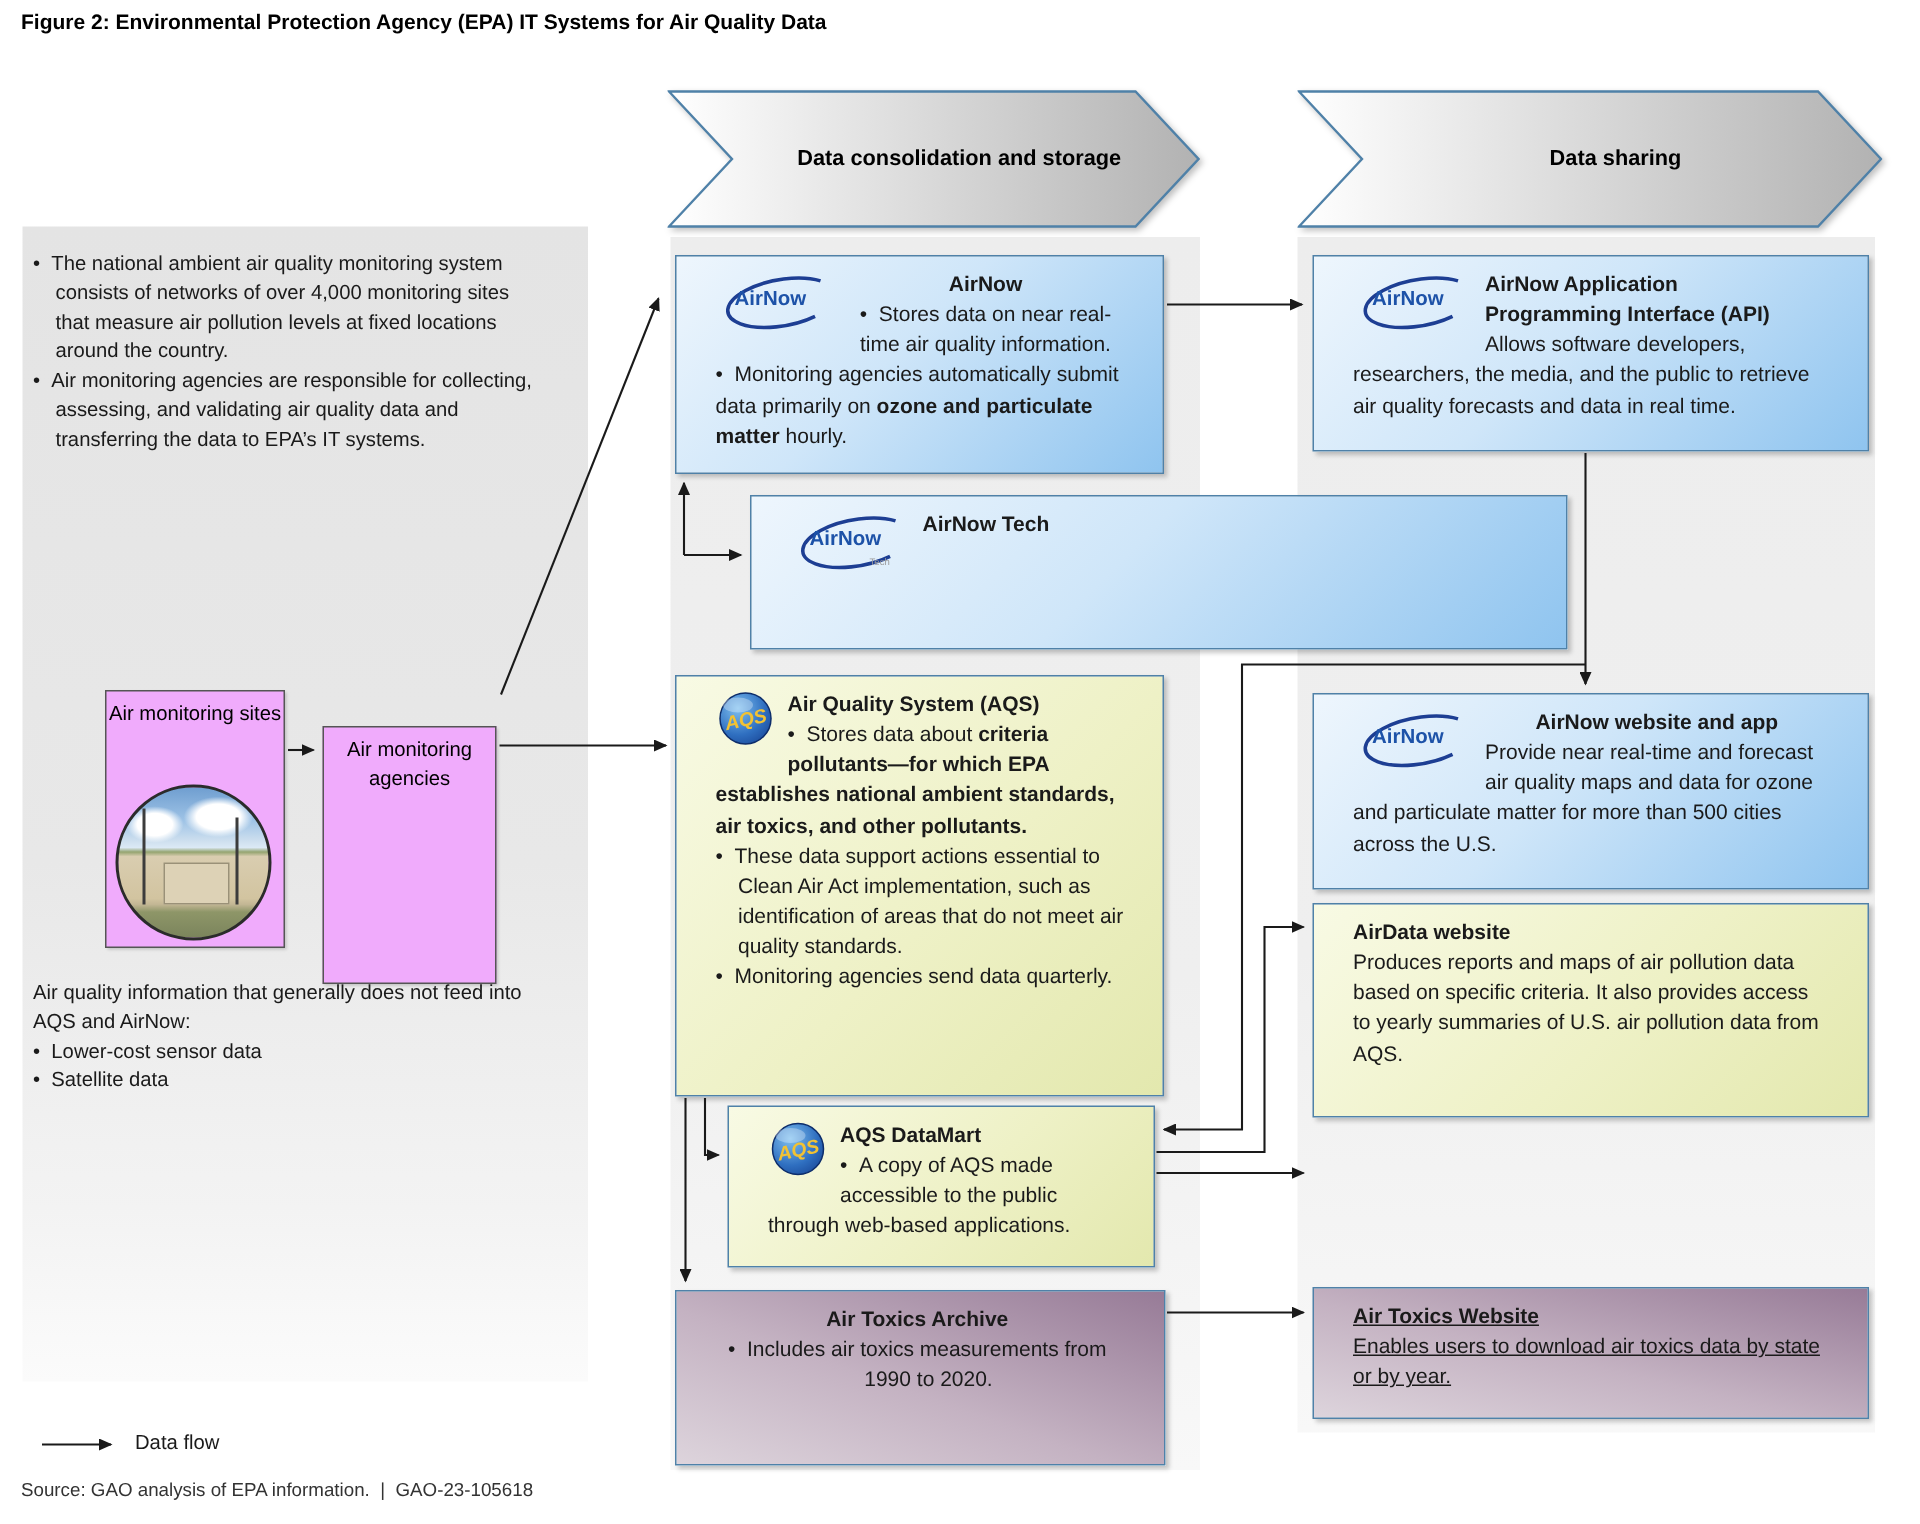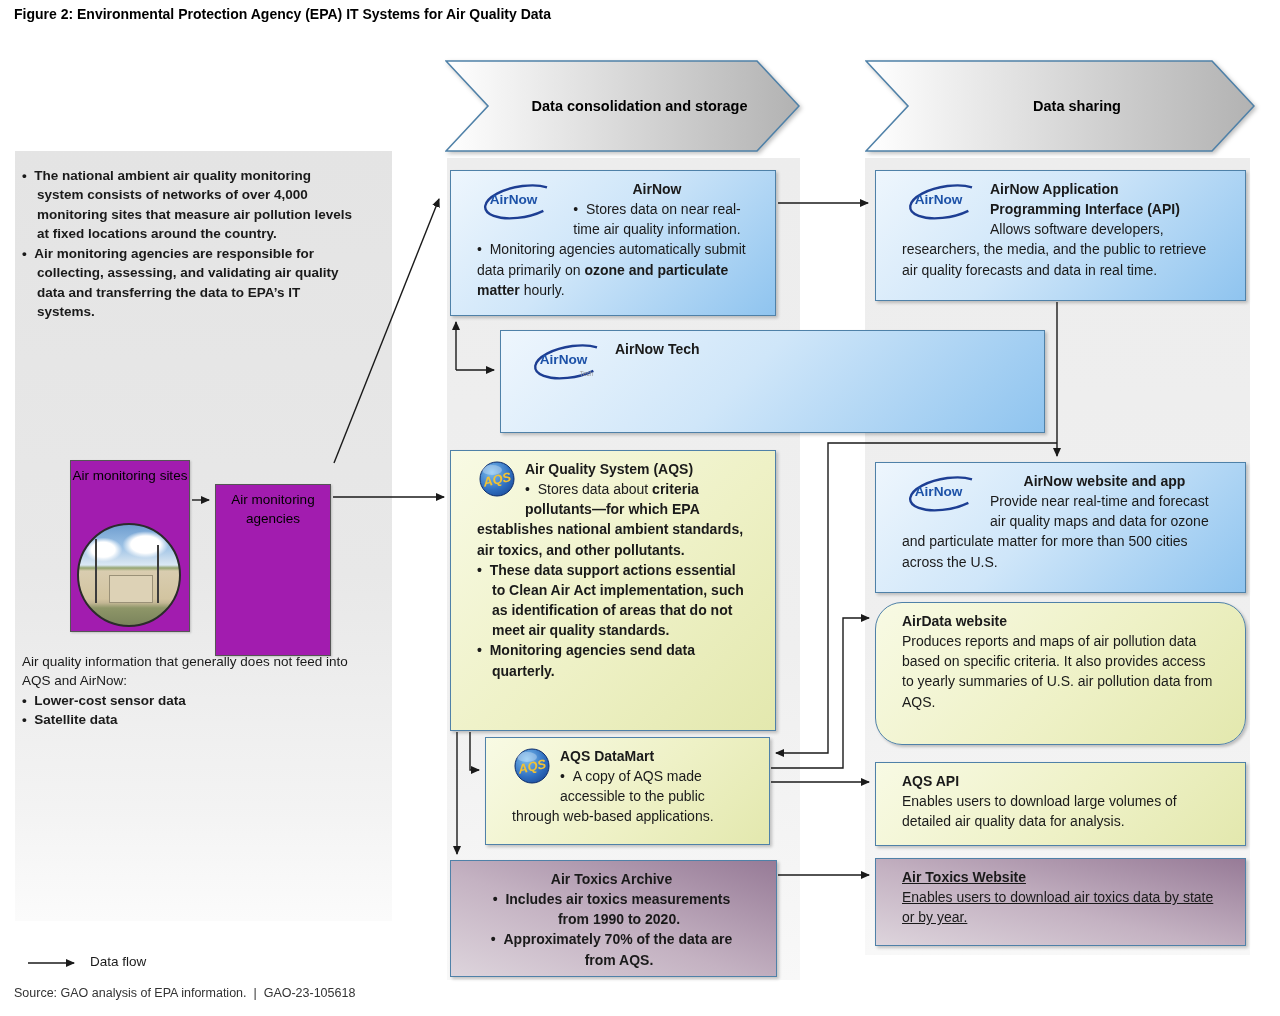--- a/index.html
+++ b/index.html
@@ -27,33 +27,33 @@
        box-shadow:2px 2px 3px rgba(0,0,0,0.22);box-sizing:border-box;z-index:2;}
   .box.blue{background:linear-gradient(135deg,#eef6fd 0%,#cfe6f9 45%,#8fc4ef 100%);}
   .box.green{background:linear-gradient(135deg,#f8fae4 0%,#eef1c6 55%,#e3e8ae 100%);}
   .box.purple{background:linear-gradient(to top right,#ddd4dc 0%,#c4b2c2 45%,#977b97 100%);}
   .bt{font-weight:bold;margin:0;}
   .bt.center{text-align:center;}
   .bp{margin:0;}
   .bullet{margin:0;}
   .bullet::before{content:"\2022\00a0\00a0";}
   .bullet.center{text-align:center;}
-  .hang{padding-left:15px;text-indent:-15px;font-weight:bold;}
+  .hang{padding-left:15px;text-indent:-15px;}
 
   
   .an-logo{width:80px;height:42px;float:left;margin:0 8px 2px 0;}
   .aqs-logo{width:40px;height:40px;float:left;margin:0 8px 2px 0;}
 
   
   .leftcol{position:absolute;font-size:13.5px;line-height:1.44;color:#1a1a1a;}
   .lb{margin:0;}
   .lb::before{content:"\2022\00a0\00a0";}
 
   
-  .wbox{position:absolute;background:#a21caf;border:1.3px solid #555;box-sizing:border-box;
+  .wbox{position:absolute;background:#f0abfc;border:1.3px solid #555;box-sizing:border-box;
         box-shadow:1px 1px 2px rgba(0,0,0,0.18);z-index:2;}
   .wlabel{padding-top:6px;text-align:center;font-size:13.5px;line-height:1.4;color:#000;}
 
   
   .photo{position:absolute;left:6px;top:62px;width:104px;height:104px;border-radius:50%;
      border:2px solid #2b2b2b;overflow:hidden;box-sizing:border-box;
      background:linear-gradient(180deg,#6f9ed0 0%,#9ec3e6 22%,#cfe0ef 36%,#dbe9f5 40%,#94a470 43%,#d9cdb0 46%,#d2c4a0 74%,#c2b694 78%,#8e9668 83%,#7b845c 100%);}
   .photo::before{content:"";position:absolute;left:4%;top:6%;width:92%;height:34%;
      background:radial-gradient(ellipse 32% 55% at 22% 55%, #ffffff 40%, rgba(255,255,255,0) 65%),
                 radial-gradient(ellipse 38% 60% at 68% 40%, #ffffff 42%, rgba(255,255,255,0) 66%);}
@@ -195,21 +195,20 @@
       <ellipse cx="15" cy="11" rx="10" ry="5" fill="#ffffff" opacity="0.3"></ellipse>
       <text x="20" y="25" text-anchor="middle" font-size="13" font-weight="bold" font-style="italic" fill="#f2c233" transform="rotate(-12 20 20)">AQS</text>
     </svg>
     <div class="bt">AQS DataMart</div>
     <div class="bullet"><span>A copy of AQS made accessible to the public through web-based applications.</span></div>
   </div>
 
   <div class="box purple" style="left:450px;top:860px;width:327px;height:117px;padding-right:30px;text-align:center;">
     <div class="bt">Air Toxics Archive</div>
     <div class="bullet hang"><span>Includes air toxics measurements from 1990 to 2020.</span></div>
-    <div class="bullet hang"><span>Approximately 70% of the data are from AQS.</span></div>
   </div>
 
   <div class="box blue" style="left:875px;top:170px;width:371px;height:131px;">
     <svg class="an-logo" viewBox="0 0 88 46">
       <defs>
           <linearGradient id="rb3" x1="0" y1="0" x2="1" y2="0">
         <stop offset="0" stop-color="#d92020"></stop>
             <stop offset="0.33" stop-color="#f0cc00"></stop>
         <stop offset="0.66" stop-color="#2fa12f"></stop>
             <stop offset="1" stop-color="#2050c0"></stop>
@@ -237,29 +236,25 @@
           </linearGradient>
         </defs>
       <path d="M77,9 A40,17 -10 1 0 73,35" fill="none" stroke="#1d3e93" stroke-width="2.6"></path>
       <text x="14" y="27" font-size="15" font-weight="bold" fill="#1d52a8">AirNow</text>
       <line x1="16" y1="31" x2="68" y2="31" stroke="url(#rb4)" stroke-width="2.5"></line>
     </svg>
     <div class="bt center">AirNow website and app</div>
     <p class="bp">Provide near real-time and forecast air quality maps and data for ozone and particulate matter for more than 500 cities across the U.S.</p>
   </div>
 
-  <div class="box green" style="left:875px;top:602px;width:371px;height:143px;border-radius:27px;">
+  <div class="box green" style="left:875px;top:602px;width:371px;height:143px;">
     <div class="bt">AirData website</div>
     <p class="bp">Produces reports and maps of air pollution data based on specific criteria. It also provides access to yearly summaries of U.S. air pollution data from AQS.</p>
   </div>
 
-  <div class="box green" style="left:875px;top:762px;width:371px;height:84px;">
-    <div class="bt">AQS API</div>
-    <p class="bp">Enables users to download large volumes of detailed air quality data for analysis.</p>
-  </div>
 
   <div class="box purple" style="left:875px;top:858px;width:371px;height:88px;text-decoration:underline;">
     <div class="bt">Air Toxics Website</div>
     <p class="bp">Enables users to download air toxics data by state or by year.</p>
   </div>
 
   <svg class="arrows" width="1280" height="1016">
     <defs>
       <marker id="ah" markerWidth="9" markerHeight="8" refX="8" refY="4" orient="auto" markerUnits="userSpaceOnUse">
         <path d="M0,0 L9,4 L0,8 z" fill="#1a1a1a"></path>

